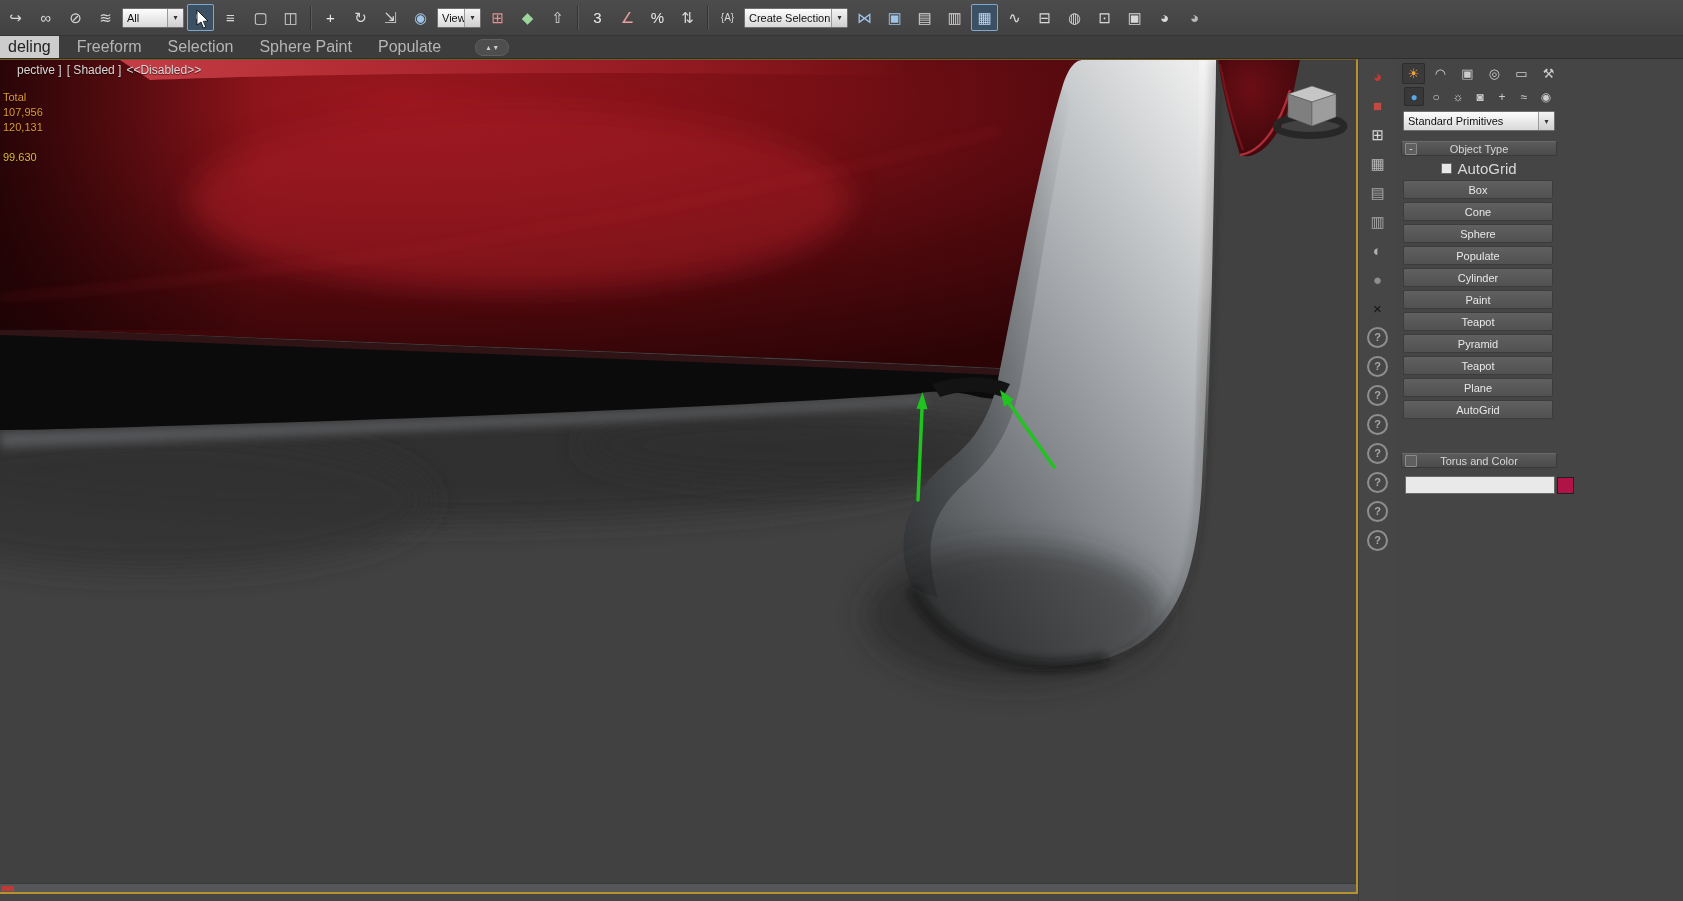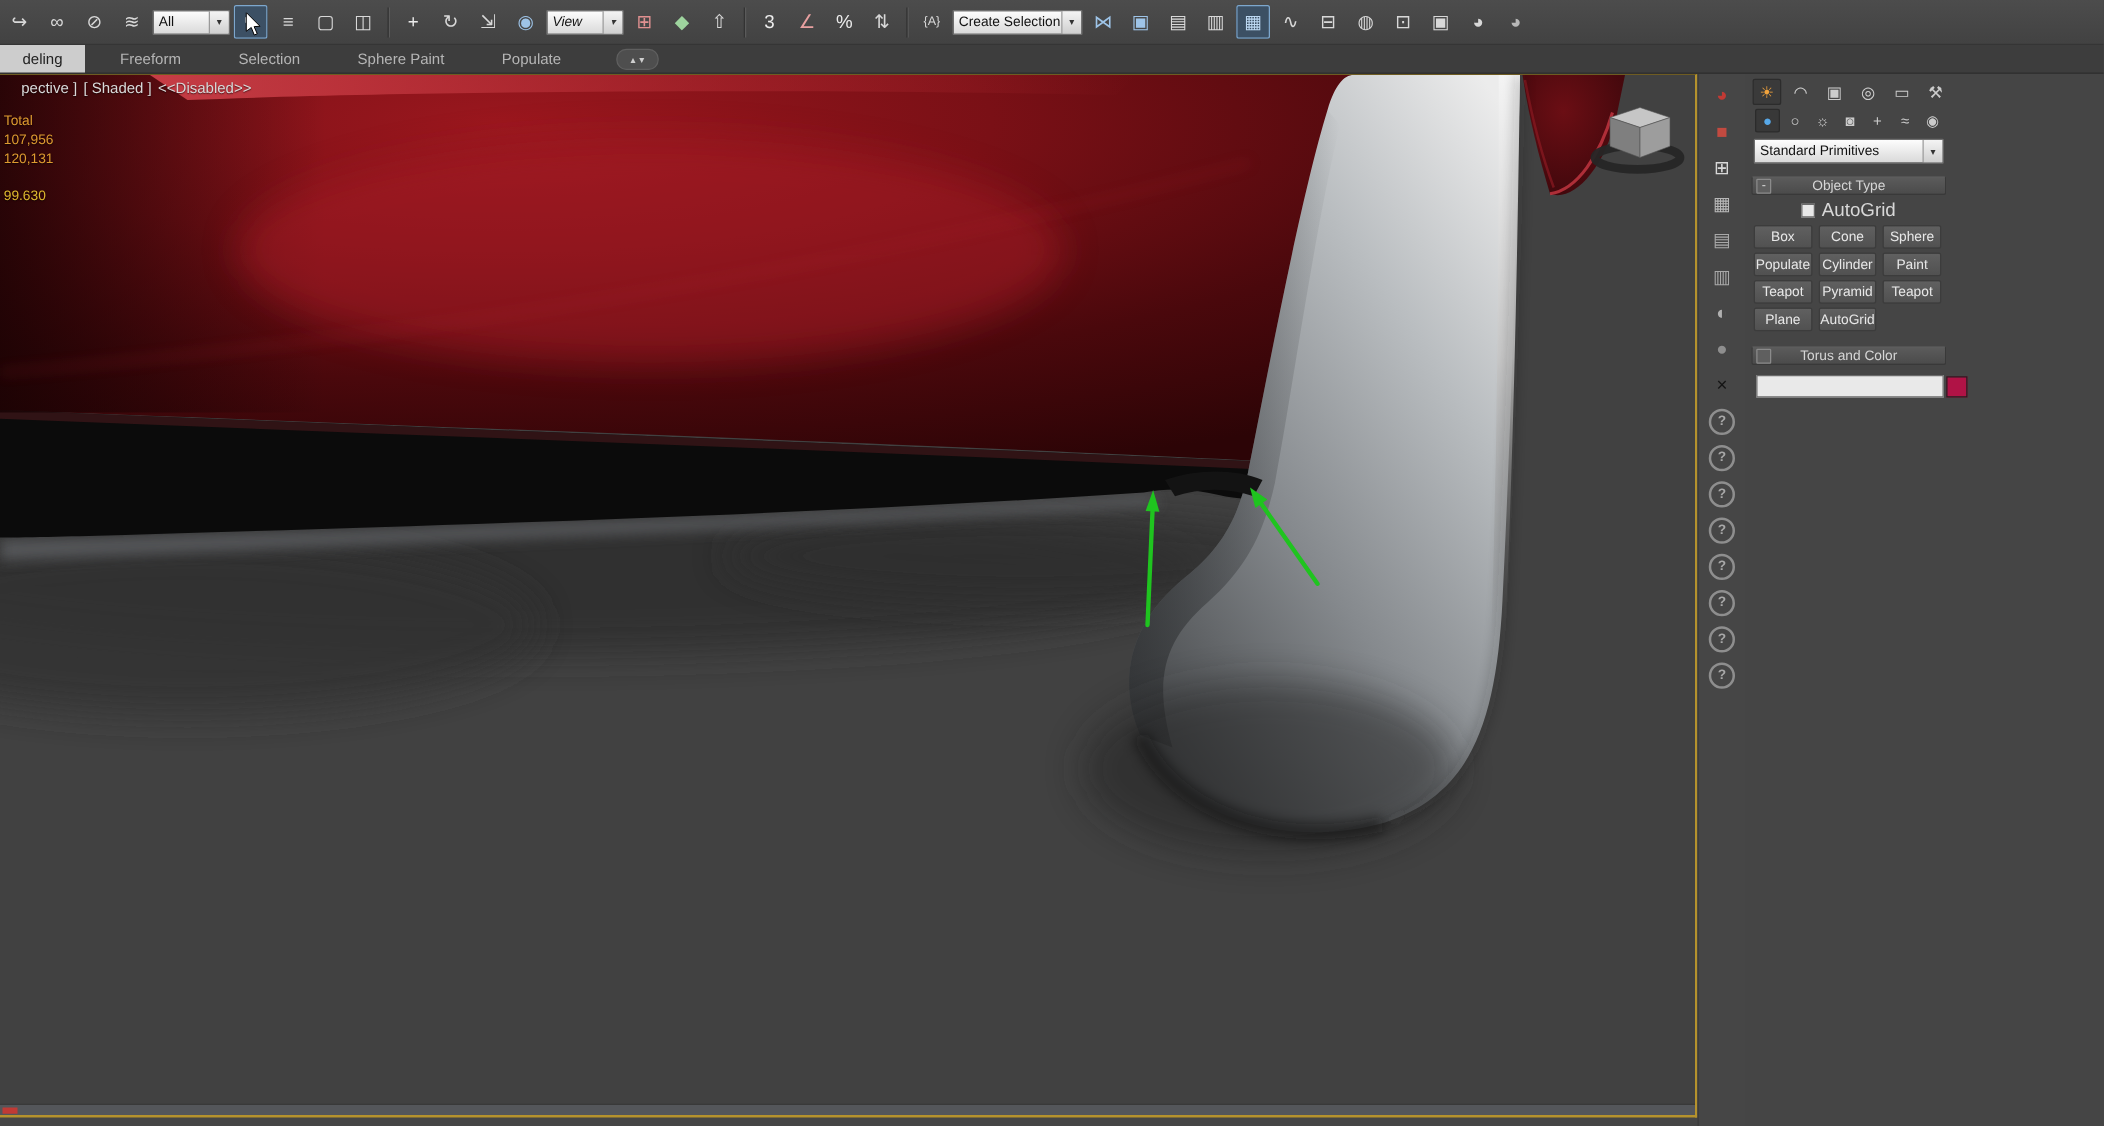--- a/index.html
+++ b/index.html
@@ -26,22 +26,22 @@
   .combo-text{flex:1;padding:0 4px;white-space:nowrap;overflow:hidden;}
   .combo-arrow{width:15px;align-self:stretch;display:flex;align-items:center;justify-content:center;
     border-left:1px solid #9a9a9a;background:linear-gradient(#f4f4f4,#cfcfcf);font-size:8px;color:#333;}
   
   #ribbon{
     position:absolute;top:36px;left:0;right:0;height:23px;box-sizing:border-box;
     background:#3d3d3d;border-bottom:1px solid #2e2e2e;
     display:flex;align-items:stretch;z-index:5;
   }
   #ribbon-tabs{display:flex;align-items:stretch;}
-  .ribbon-tab{padding:0 18px;margin-right:10px;display:flex;align-items:center;
-    color:#b5b5b5;font-size:12px;white-space:nowrap;cursor:default;}
+  .ribbon-tab{padding:0 8px;margin-right:10px;display:flex;align-items:center;
+    color:#b5b5b5;font-size:16px;white-space:nowrap;cursor:default;}
   .ribbon-tab.active{background:#cdcdcd;color:#222;}
   .ribbon-min-btn{align-self:center;margin-left:16px;width:32px;height:15px;
     background:#4e4e4e;border:1px solid #5f5f5f;border-radius:8px;
     display:flex;align-items:center;justify-content:center;gap:3px;color:#cfcfcf;font-size:8px;}
   
   #viewport{
     position:absolute;top:59px;left:0;width:1358px;height:835px;box-sizing:border-box;
     background:#414141;overflow:hidden;
     border-top:1px solid #6e5c22;border-right:2px solid #b5922d;border-bottom:2px solid #b5922d;
   }
@@ -74,21 +74,21 @@
   .cp-dropdown{margin:5px 0 0 7px;width:152px;}
   .rollout-header{margin:10px 0 0 5px;width:156px;height:15px;box-sizing:border-box;
     background:linear-gradient(#5b5b5b,#4b4b4b);border:1px solid #393939;border-top-color:#696969;
     border-radius:2px;display:flex;align-items:center;justify-content:center;position:relative;
     color:#d6d6d6;font-size:11px;}
   .rollout-collapse{position:absolute;left:3px;top:1px;width:10px;height:10px;line-height:9px;
     border:1px solid #8b8b8b;background:#5f5f5f;color:#ddd;font-size:10px;text-align:center;border-radius:1px;}
   .autogrid-row{margin:5px 0 0 5px;width:156px;height:15px;display:flex;align-items:center;
     justify-content:center;gap:5px;color:#d8d8d8;font-size:15px;}
   .checkbox{width:11px;height:11px;background:#e8e8e8;border:1px solid #6a6a6a;box-sizing:border-box;}
-  .ot-grid{margin:4px 0 0 7px;width:150px;display:grid;grid-template-columns:1fr 1fr 1fr;gap:3px 5px;}
+  .ot-grid{margin:4px 0 0 7px;width:150px;display:grid;grid-template-columns:1fr;gap:3px 5px;}
   .ot-btn{height:17px;background:linear-gradient(#606060,#515151);border:1px solid #3c3c3c;
     border-radius:2px;color:#e8e8e8;font-size:11px;display:flex;align-items:center;justify-content:center;
     cursor:default;}
   .ot-btn.empty{visibility:hidden;}
   .nc-row{margin:8px 0 0 9px;width:148px;display:flex;align-items:center;gap:2px;}
   .nc-input{flex:1;height:16px;box-sizing:content-box;background:#e9e9e9;border:1px solid #6a6a6a;
     font-size:11px;padding:0 3px;color:#111;font-family:"Liberation Sans",sans-serif;}
   .nc-swatch{width:17px;height:17px;border:1px solid #202020;box-sizing:border-box;flex:0 0 auto;}
   
   #cursor{position:absolute;left:196px;top:10px;z-index:50;pointer-events:none;}
@@ -131,21 +131,21 @@
     </div>
     <div class="tb-icon">
       <span style="color: rgb(216, 216, 216);">↻</span>
     </div>
     <div class="tb-icon">
       <span style="color: rgb(216, 216, 216);">⇲</span>
     </div>
     <div class="tb-icon">
       <span style="color: rgb(158, 196, 232);">◉</span>
     </div>
-    <div class="combo" style="width: 62px; font-style: italic;">
+    <div class="combo" style="width: 44px;">
       <span class="combo-text">View</span>
       <span class="combo-arrow">▾</span>
     </div>
     <div class="tb-icon">
       <span style="color: rgb(224, 144, 144);">⊞</span>
     </div>
     <div class="tb-icon">
       <span style="color: rgb(158, 212, 158);">◆</span>
     </div>
     <div class="tb-icon">

